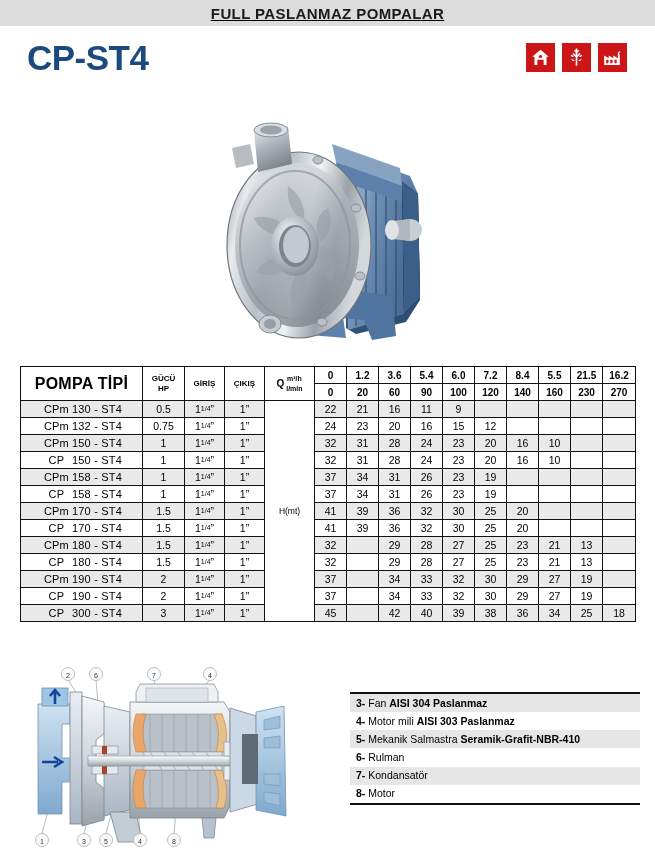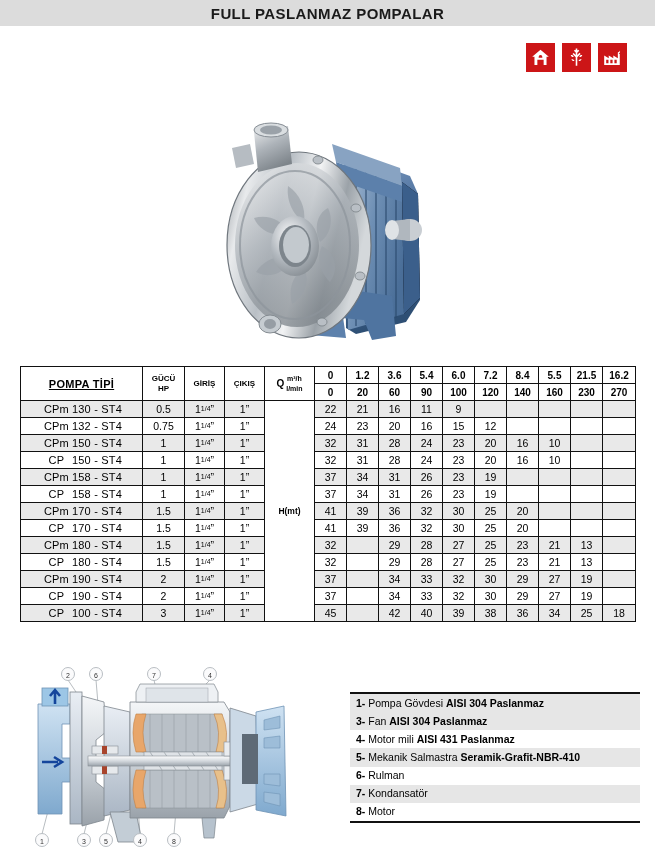--- a/index.html
+++ b/index.html
@@ -10,21 +10,21 @@
     font-family: "Liberation Sans", sans-serif;
     color: #000;
     position: relative;
     overflow: hidden;
   }
 
   
   .topbar {
     height: 26px;
     background: #dcdcdc;
-    display: flex; align-items: center; justify-content: center;
+    display: flex; align-items: center; justify-content: center; text-decoration: underline;
   }
   .topbar-title {
     font-size: 15px; font-weight: bold; letter-spacing: .4px; color: #1a1a1a;
   }
 
   .titlerow {
     height: 62px;
     display: flex; align-items: center;
     padding: 0 14px 0 27px;
   }
@@ -57,40 +57,40 @@
   }
   table.spec th, table.spec td {
     border: 1px solid #111;
     text-align: center;
     vertical-align: middle;
     padding: 0;
     height: 17px;
     background: #fff;
   }
   thead th { font-weight: bold; }
-  .th-pompa { font-size: 11px; letter-spacing: .3px; text-decoration: underline; }
+  .th-pompa { font-size: 16px; letter-spacing: .3px; }
   .th-small { font-size: 8px; line-height: 1.15; }
   .th-q { position: relative; font-size: 8px; }
   .q-inner { display: flex; align-items: center; justify-content: center; gap: 2px; }
   .q-letter { font-size: 10px; font-weight: bold; }
   .q-units { display: flex; flex-direction: column; font-size: 7px; font-weight: bold; line-height: 1.35; }
   .hd-num { font-size: 10px; font-weight: bold; }
   .hd-num2 { font-size: 10px; font-weight: bold; }
 
   tbody td { font-size: 10.5px; }
   tbody tr.alt td { background: #e9e9e9; }
   td.model {
     font-weight: normal; font-size: 11px; text-align: left;
     padding-left: 10px; letter-spacing: .2px;
   }
   td.model .pfx { display: inline-block; width: 31px; }
   td.hp, td.conn { font-size: 10.5px; }
   td.conn sup { font-size: 7px; vertical-align: .35em; }
   td.hcell { font-size: 10.5px; }
-  td.qlabel { font-size: 8.5px; font-weight: bold; border-top: none; border-bottom: none; }
+  td.qlabel { font-size: 8.5px; font-weight: normal; border-top: none; border-bottom: none; }
   td.qlabel.first { border-top: 1px solid #111; }
   td.qlabel.last, td.qblank.last { border-bottom: 1px solid #111; }
 
   
   .bottom {
     position: absolute; left: 0; top: 662px; width: 655px; height: 192px;
   }
   .cutaway {
     position: absolute; left: 18px; top: 0; width: 318px; height: 190px;
   }
@@ -107,20 +107,21 @@
   .legend-num { font-weight: bold; }
 </style>
 </head>
 <body>
 
 <div class="topbar">
   <div class="topbar-title">FULL PASLANMAZ POMPALAR</div>
 </div>
 
 <div class="titlerow">
+  <div class="model-name">CP-ST4</div>
   <div class="badges">
     <div class="badge">
       <svg width="21" height="21" viewBox="0 0 24 24">
           <path fill="#fff" d="M12 3 2.5 11h2.6v9.5h13.8V11h2.6L12 3Zm0 6.2a2.1 2.1 0 0 1 2.1 2.1v1.1H9.9v-1.1A2.1 2.1 0 0 1 12 9.2Zm-3.6 5.3h7.2v6H8.4v-6Z"></path>
           <rect x="10.6" y="15.6" width="2.8" height="4.9" fill="#cc1517"></rect>
         </svg>
     </div>
     <div class="badge">
       <svg width="21" height="21" viewBox="0 0 24 24">
           <path fill="#fff" d="M11.1 21.5V11.8L7.4 8.1l1.3-1.3 2.4 2.4V6.4L9 4.2 10.3 3l.8.8V1.6h1.8V4l1-1 1.3 1.3-2.3 2.3v2.6l2.5-2.5 1.3 1.3-3.8 3.8v9.7h-1.8Z"></path>
@@ -485,21 +486,21 @@
           <td class="hcell">34</td>
           <td class="hcell">33</td>
           <td class="hcell">32</td>
           <td class="hcell">30</td>
           <td class="hcell">29</td>
           <td class="hcell">27</td>
           <td class="hcell">19</td>
           <td class="hcell"></td>
         </tr>
         <tr class="alt">
-          <td class="model"><span class="pfx">CP</span><span>100 - ST4</span></td>
+          <td class="model"><span class="pfx">CP</span><span>300 - ST4</span></td>
           <td class="hp">3</td>
           <td class="conn">1<sup>1/4</sup>”</td>
           <td class="conn">1”</td>
           <td class="hcell">45</td>
           <td class="hcell"></td>
           <td class="hcell">42</td>
           <td class="hcell">40</td>
           <td class="hcell">39</td>
           <td class="hcell">38</td>
           <td class="hcell">36</td>
@@ -646,23 +647,22 @@
         <text x="122" y="181.5" font-size="7" text-anchor="middle" fill="#333" font-family="Liberation Sans, sans-serif">4</text>
         <circle cx="156" cy="178" r="6.5" fill="#fbfbfc" stroke="#b9bec3"></circle>
         <text x="156" y="181.5" font-size="7" text-anchor="middle" fill="#333" font-family="Liberation Sans, sans-serif">8</text>
       </g>
     </svg>
   </div>
 
   <div class="legend">
     <div class="legend-rule"></div>
     <div id="legend-list">
-        <div class="legend-item shade"><span class="legend-num">1- </span><span>Pompa Gövdesi </span><b>AISI 304 Paslanmaz</b></div>
         <div class="legend-item shade"><span class="legend-num">3- </span><span>Fan </span><b>AISI 304 Paslanmaz</b></div>
-        <div class="legend-item"><span class="legend-num">4- </span><span>Motor mili </span><b>AISI 431 Paslanmaz</b></div>
+        <div class="legend-item"><span class="legend-num">4- </span><span>Motor mili </span><b>AISI 303 Paslanmaz</b></div>
         <div class="legend-item shade"><span class="legend-num">5- </span><span>Mekanik Salmastra </span><b>Seramik-Grafit-NBR-410</b></div>
         <div class="legend-item"><span class="legend-num">6- </span><span>Rulman</span></div>
         <div class="legend-item shade"><span class="legend-num">7- </span><span>Kondansatör</span></div>
         <div class="legend-item"><span class="legend-num">8- </span><span>Motor</span></div>
       </div>
     <div class="legend-rule"></div>
   </div>
 
 </div>
 

